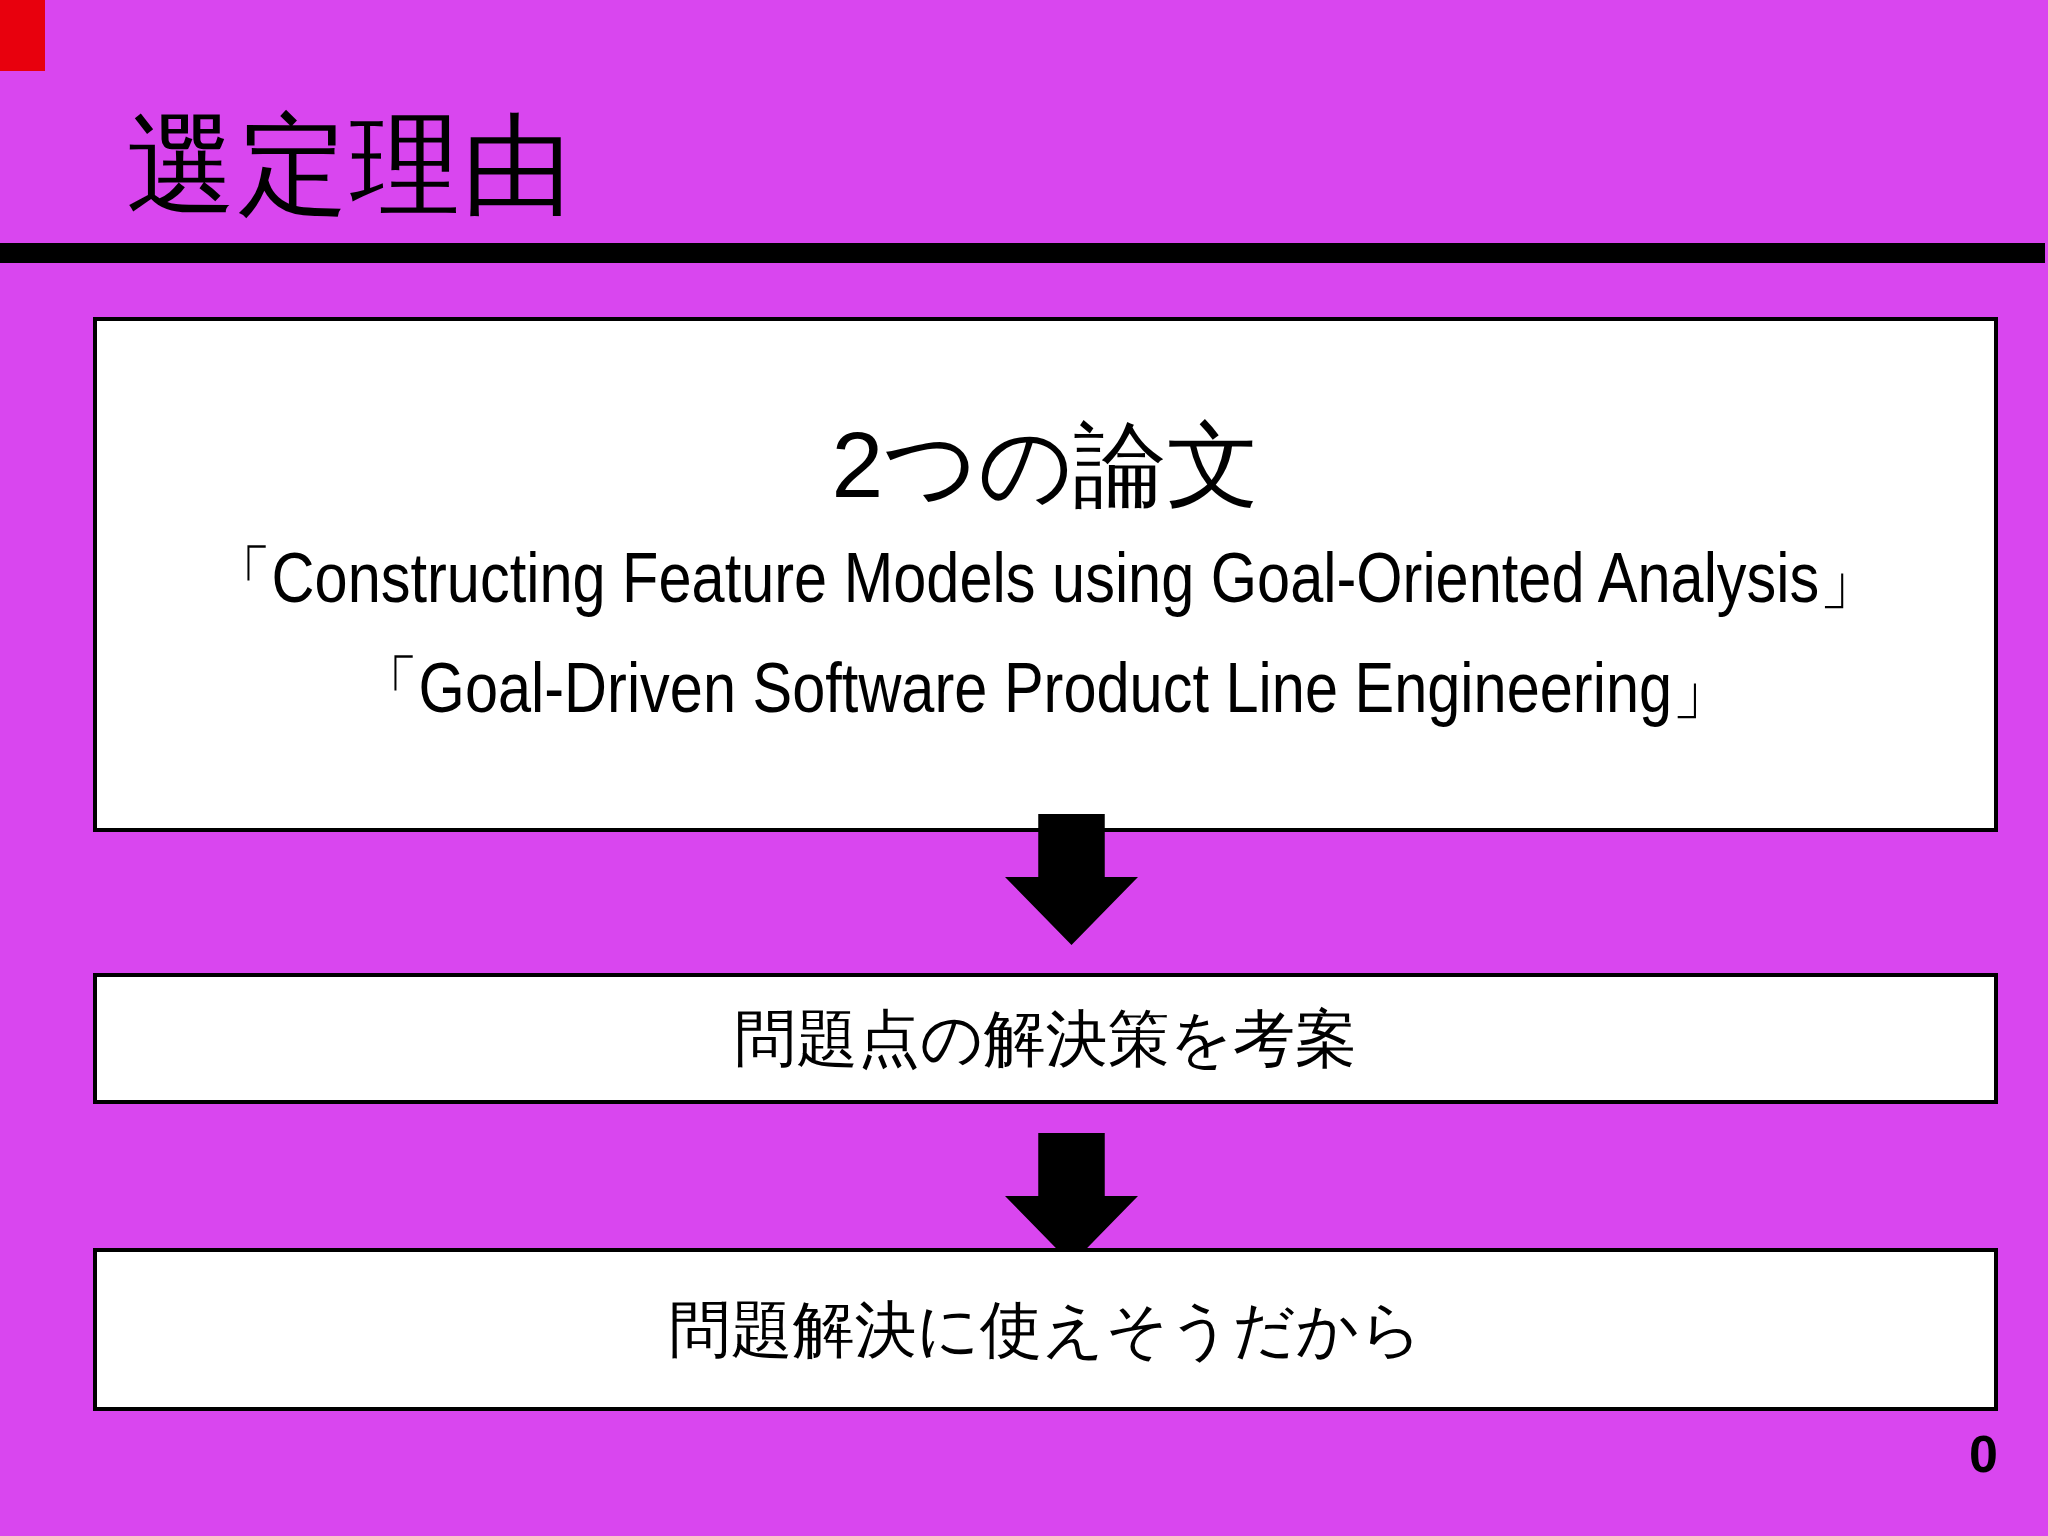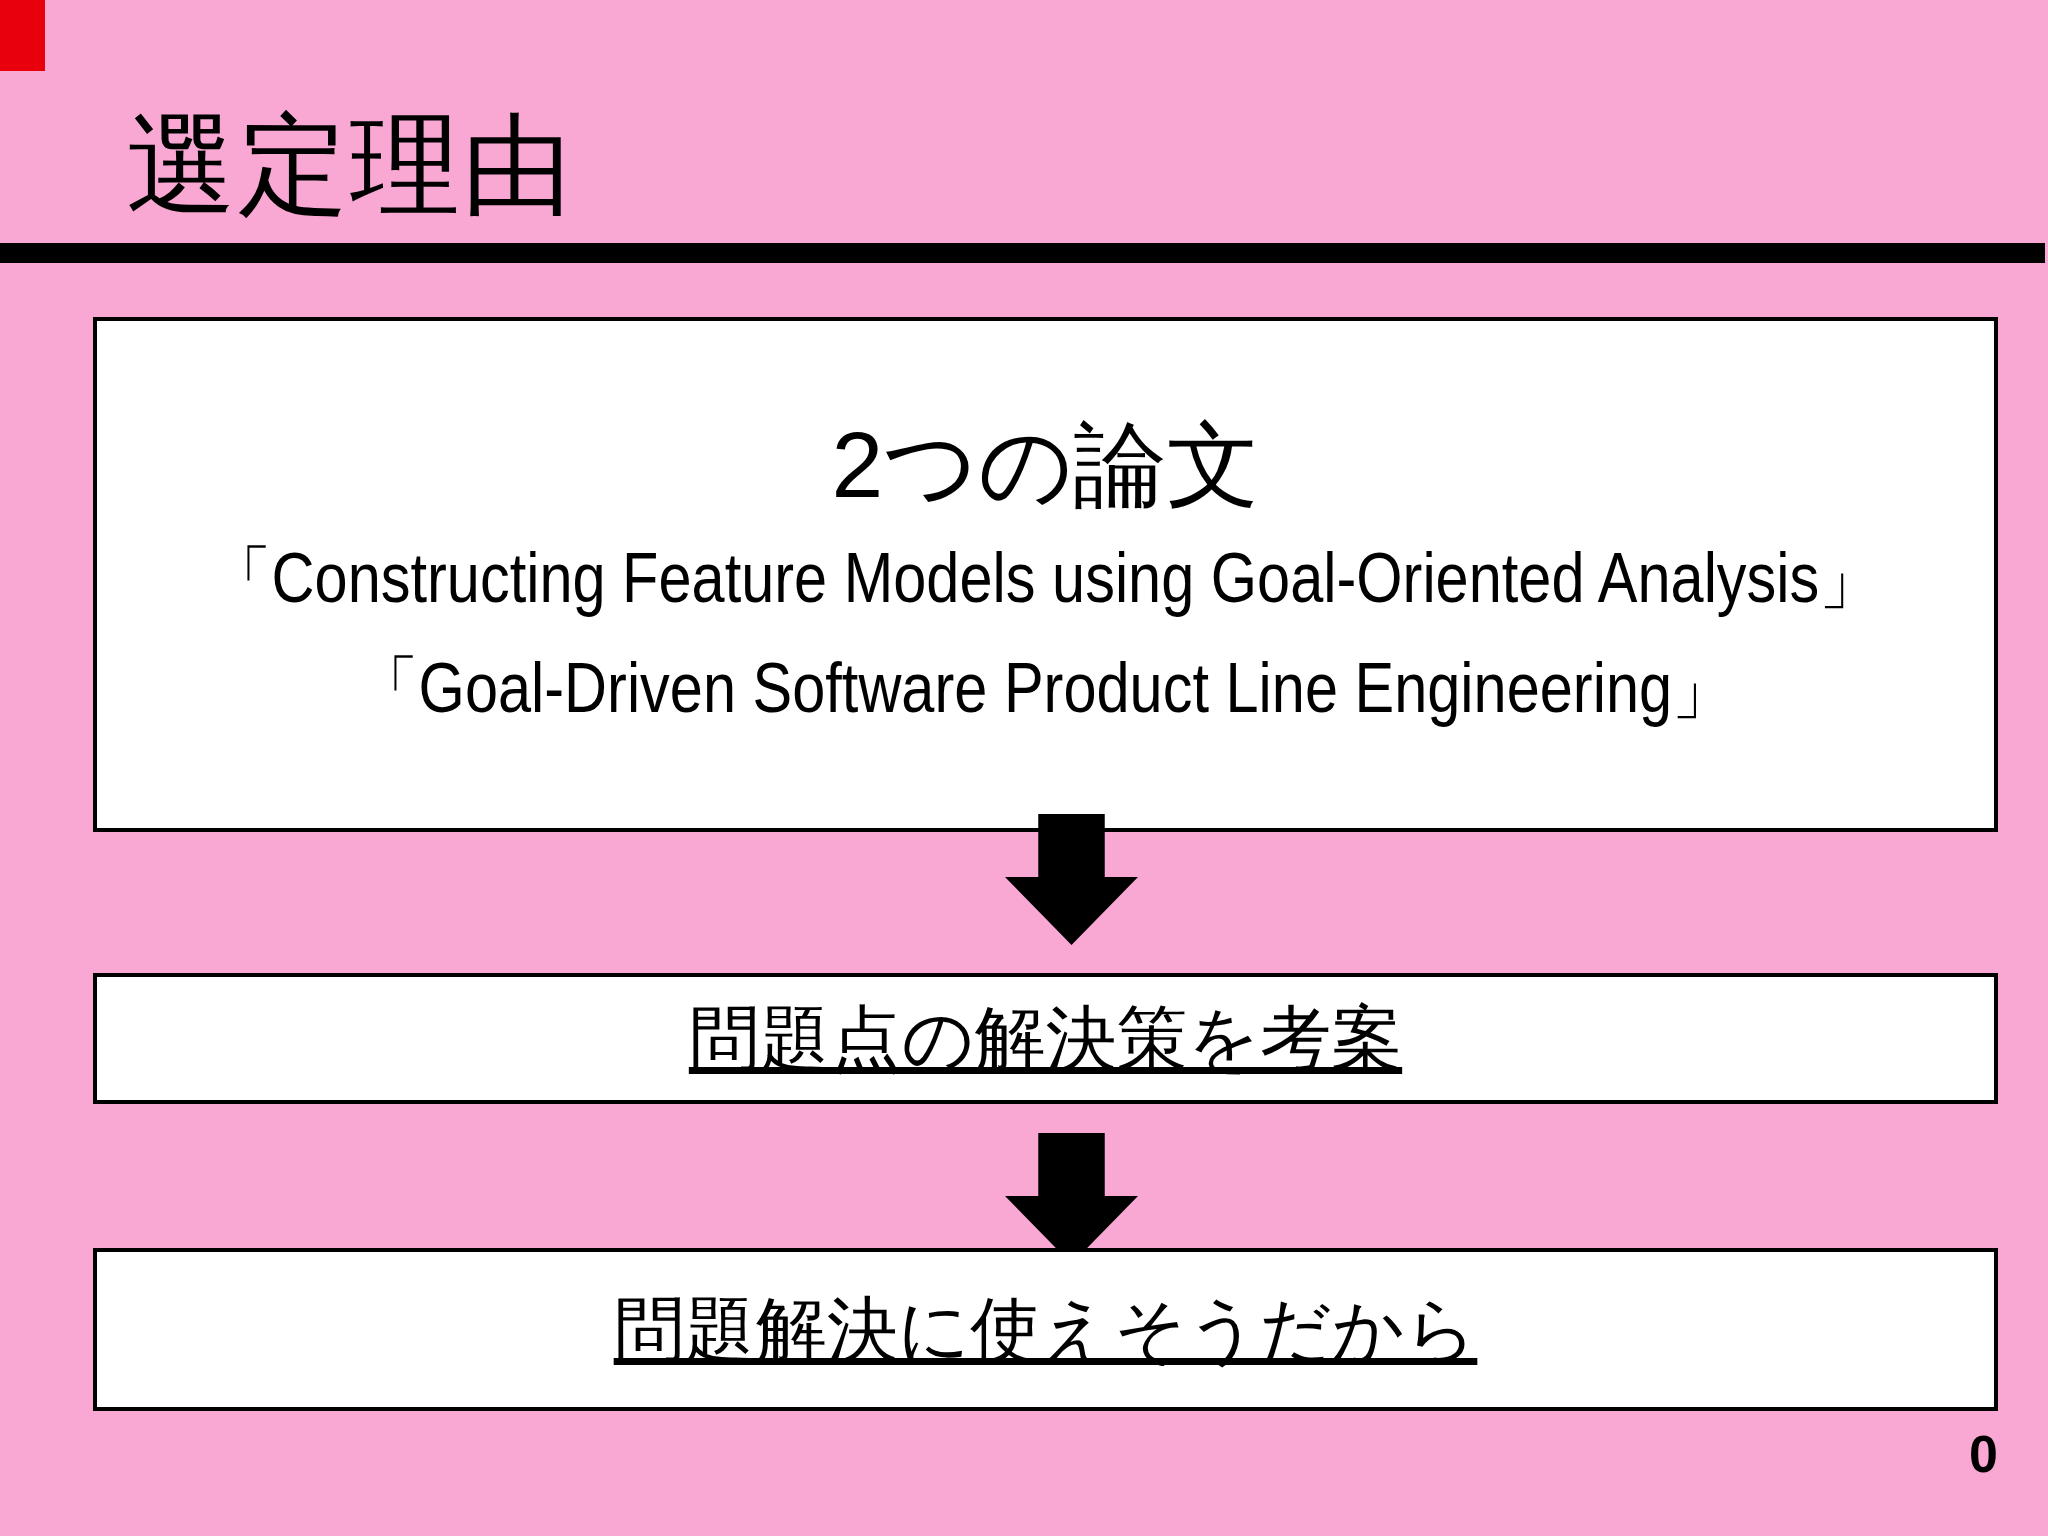--- a/index.html
+++ b/index.html
@@ -4,21 +4,21 @@
 <style>
   html, body {
     margin: 0;
     padding: 0;
     background: #ffffff;
   }
   #slide {
     position: relative;
     width: 2048px;
     height: 1536px;
-    background: #f9a8d4;
+    background: #d946ef;
     overflow: hidden;
     font-family: "Liberation Sans", "DejaVu Sans", sans-serif;
     color: #000000;
   }
   .corner-mark {
     position: absolute;
     left: 0;
     top: 0;
     width: 45px;
     height: 71px;
@@ -83,24 +83,23 @@
     transform-origin: 50% 50%;
   }
   .line-jp-bottom {
     font-size: 95px;
     line-height: 122px;
     height: 122px;
     white-space: nowrap;
     display: block;
   }
   .box-single-text {
-    font-size: 71px;
+    font-size: 62px;
     line-height: 1;
     white-space: nowrap;
-    text-decoration: underline;
   }
   .down-arrow {
     position: absolute;
     left: 1005px;
     width: 133px;
     height: 131px;
     background: #000000;
     clip-path: polygon(25% 0, 75% 0, 75% 48%, 100% 48%, 50% 100%, 0 48%, 25% 48%);
   }
   #arrow-1 { top: 814px; }

